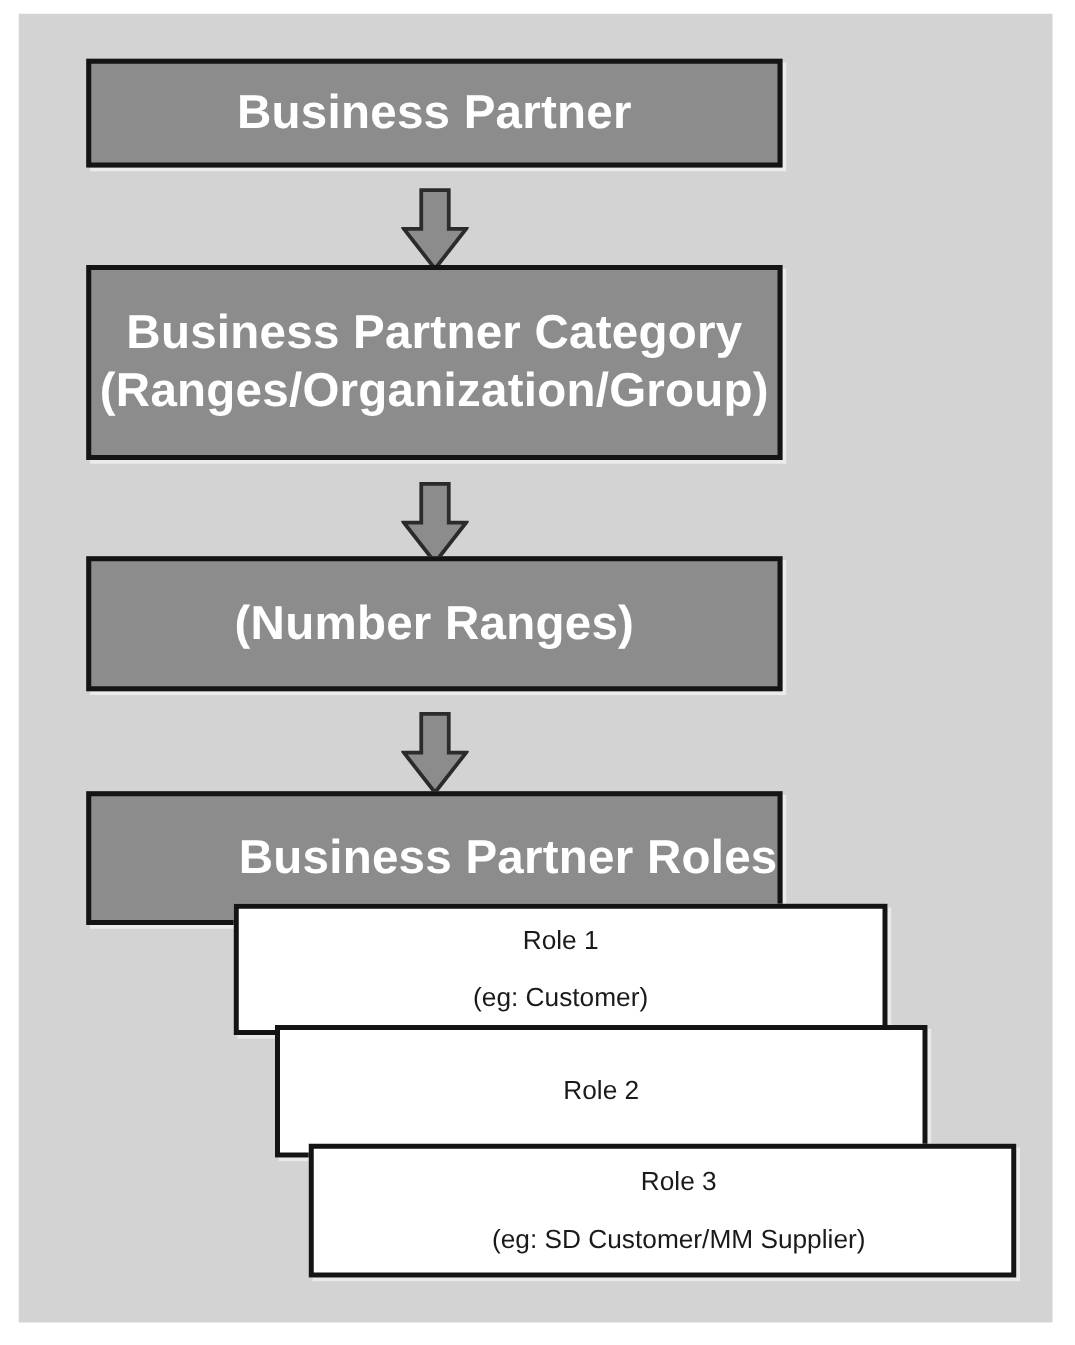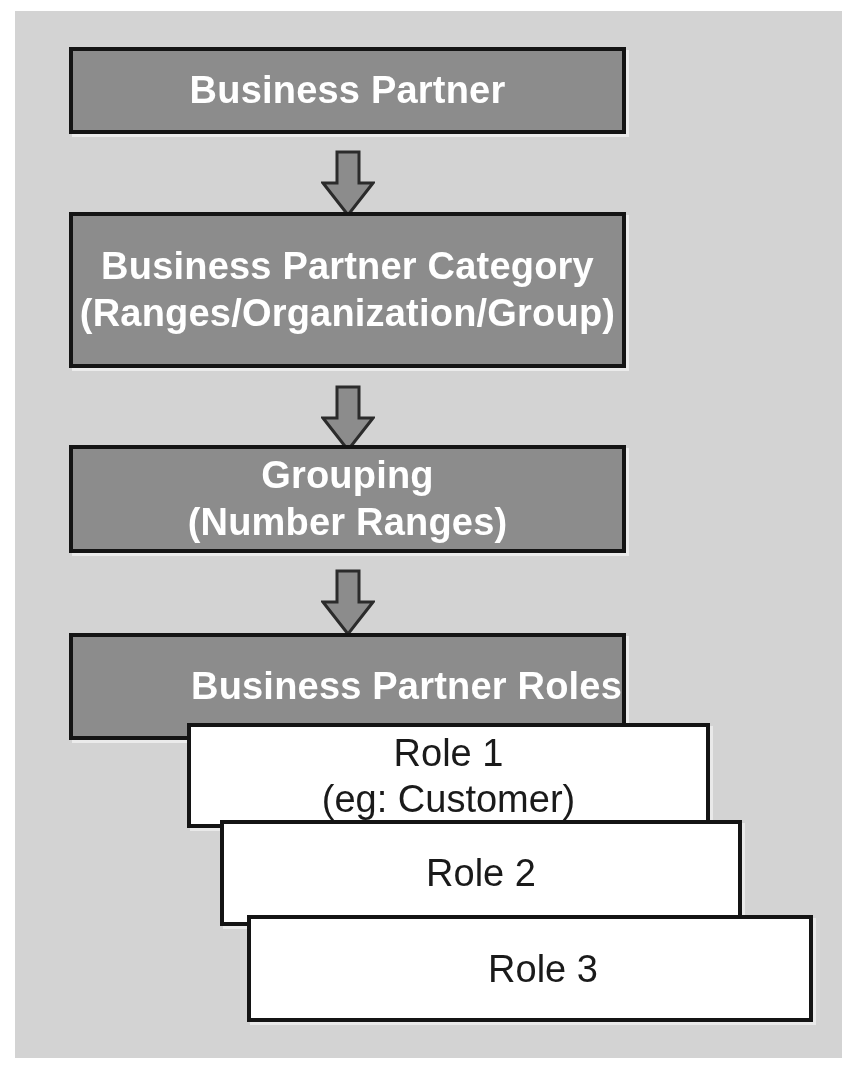--- a/index.html
+++ b/index.html
@@ -62,21 +62,21 @@
   .role-card {
     position: absolute;
     background: #ffffff;
     border: 4px solid #141414;
     box-shadow: 3px 3px 0 rgba(255,255,255,0.5);
     display: flex;
     flex-direction: column;
     justify-content: center;
     text-align: center;
     color: #1a1a1a;
-    font-size: 38px;
+    font-size: 21px;
     line-height: 46px;
   }
   .role-1 { left: 172px; top: 712px; width: 515px; height: 97px;  z-index: 2; }
   .role-2 { left: 205px; top: 809px; width: 514px; height: 98px;  z-index: 3; }
   .role-3 { left: 232px; top: 904px; width: 532px; height: 99px;  z-index: 4; padding-left: 26px; }
 
   .line { display: block; }
 </style>
 </head>
 <body>
@@ -95,21 +95,20 @@
     <div class="node node-2">
       <span class="line">Business Partner Category</span>
       <span class="line">(Ranges/Organization/Group)</span>
     </div>
 
     <svg class="flow-arrow arrow-2" viewBox="-2 -2 54 67" xmlns="http://www.w3.org/2000/svg">
       <polygon points="14,0 36,0 36,31 50,31 25,63 0,31 14,31" fill="#8c8c8c" stroke="#2b2b2b" stroke-width="3" stroke-linejoin="miter"></polygon>
     </svg>
 
     <div class="node node-3">
-      <span class="line">Grouping</span>
       <span class="line">(Number Ranges)</span>
     </div>
 
     <svg class="flow-arrow arrow-3" viewBox="-2 -2 54 67" xmlns="http://www.w3.org/2000/svg">
       <polygon points="14,0 36,0 36,31 50,31 25,63 0,31 14,31" fill="#8c8c8c" stroke="#2b2b2b" stroke-width="3" stroke-linejoin="miter"></polygon>
     </svg>
 
     <div class="node node-4">
       <span class="line">Business Partner Roles</span>
     </div>
@@ -118,16 +117,17 @@
       <span class="line">Role 1</span>
       <span class="line">(eg: Customer)</span>
     </div>
 
     <div class="role-card role-2">
       <span class="line">Role 2</span>
     </div>
 
     <div class="role-card role-3">
       <span class="line">Role 3</span>
+      <span class="line">(eg: SD Customer/MM Supplier)</span>
     </div>
 
   </div>
 </div>
 
 </body></html>

